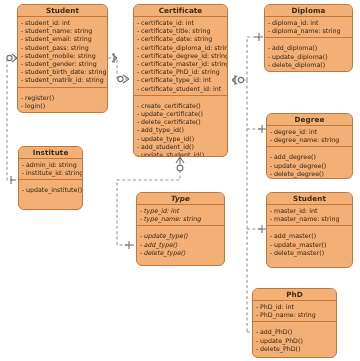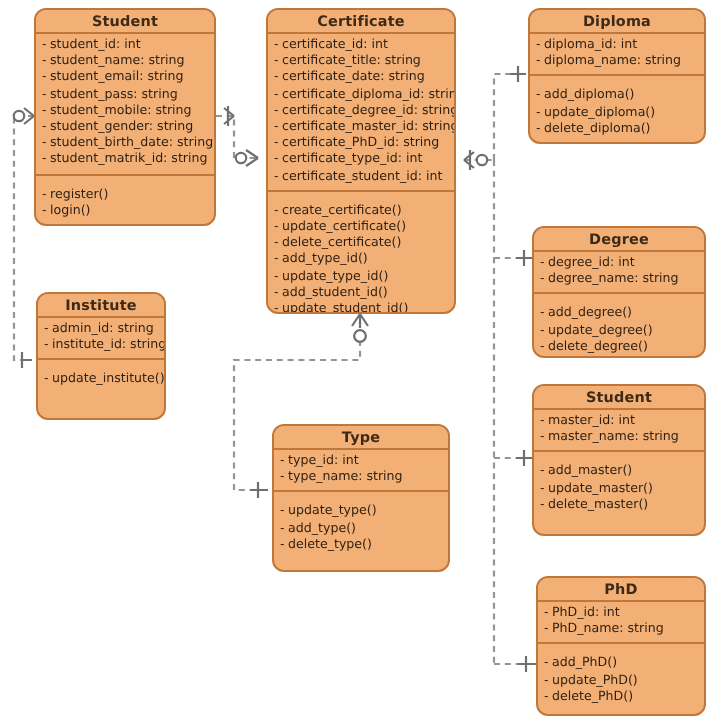--- a/index.html
+++ b/index.html
@@ -180,21 +180,21 @@
         <div class="row"><span class="dash">-</span><span>master_id: int</span></div>
         <div class="row"><span class="dash">-</span><span>master_name: string</span></div>
       </div>
       <div class="sec ops">
         <div class="pad"></div>
         <div class="row"><span class="dash">-</span><span>add_master()</span></div>
         <div class="row"><span class="dash">-</span><span>update_master()</span></div>
         <div class="row"><span class="dash">-</span><span>delete_master()</span></div>
       </div>
     </div>
-    <div class="uml" style="left: 268px; top: 288px; width: 85px; height: 70px;">
+    <div class="uml" style="left: 252px; top: 288px; width: 85px; height: 70px;">
       <div class="hdr">PhD</div>
       <div class="sec attrs">
         <div class="row"><span class="dash">-</span><span>PhD_id: int</span></div>
         <div class="row"><span class="dash">-</span><span>PhD_name: string</span></div>
       </div>
       <div class="sec ops">
         <div class="pad"></div>
         <div class="row"><span class="dash">-</span><span>add_PhD()</span></div>
         <div class="row"><span class="dash">-</span><span>update_PhD()</span></div>
         <div class="row"><span class="dash">-</span><span>delete_PhD()</span></div>
@@ -204,21 +204,21 @@
       <div class="hdr">Institute</div>
       <div class="sec attrs">
         <div class="row"><span class="dash">-</span><span>admin_id: string</span></div>
         <div class="row"><span class="dash">-</span><span>institute_id: string</span></div>
       </div>
       <div class="sec ops">
         <div class="pad"></div>
         <div class="row"><span class="dash">-</span><span>update_institute()</span></div>
       </div>
     </div>
-    <div class="uml" style="left: 136px; top: 212px; width: 89px; height: 74px;">
+    <div class="uml" style="left: 136px; top: 192px; width: 89px; height: 74px; font-style: italic;">
       <div class="hdr">Type</div>
       <div class="sec attrs">
         <div class="row"><span class="dash">-</span><span>type_id: int</span></div>
         <div class="row"><span class="dash">-</span><span>type_name: string</span></div>
       </div>
       <div class="sec ops">
         <div class="pad"></div>
         <div class="row"><span class="dash">-</span><span>update_type()</span></div>
         <div class="row"><span class="dash">-</span><span>add_type()</span></div>
         <div class="row"><span class="dash">-</span><span>delete_type()</span></div>

